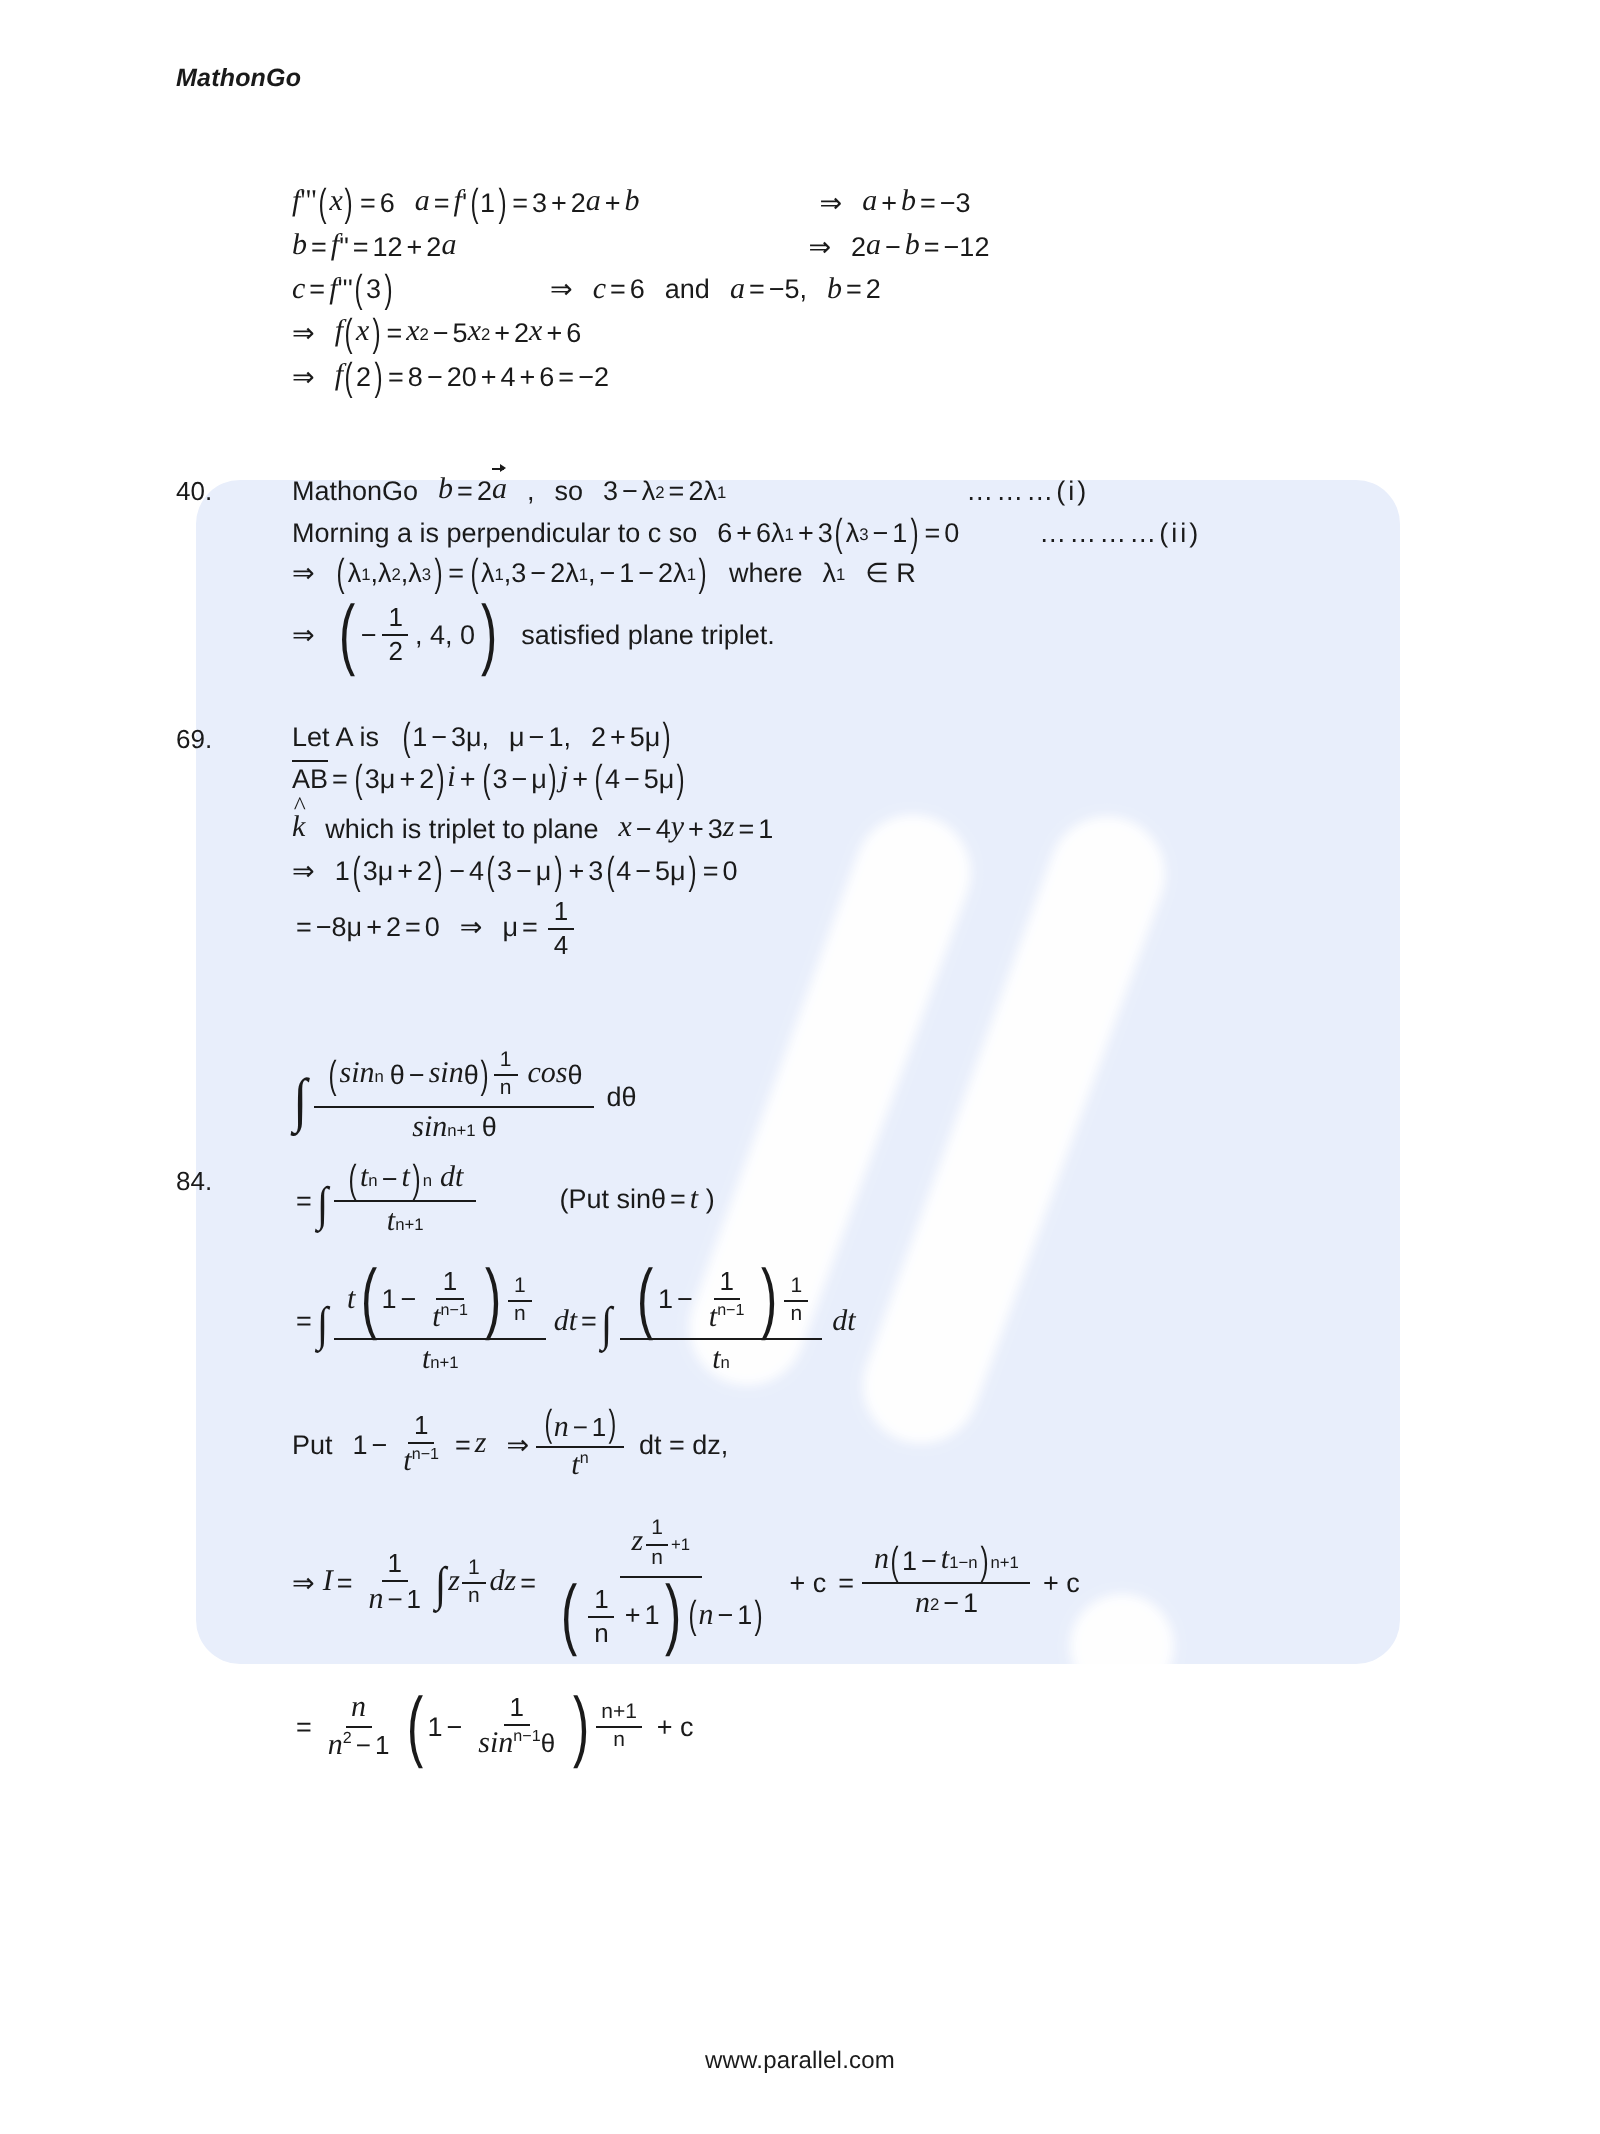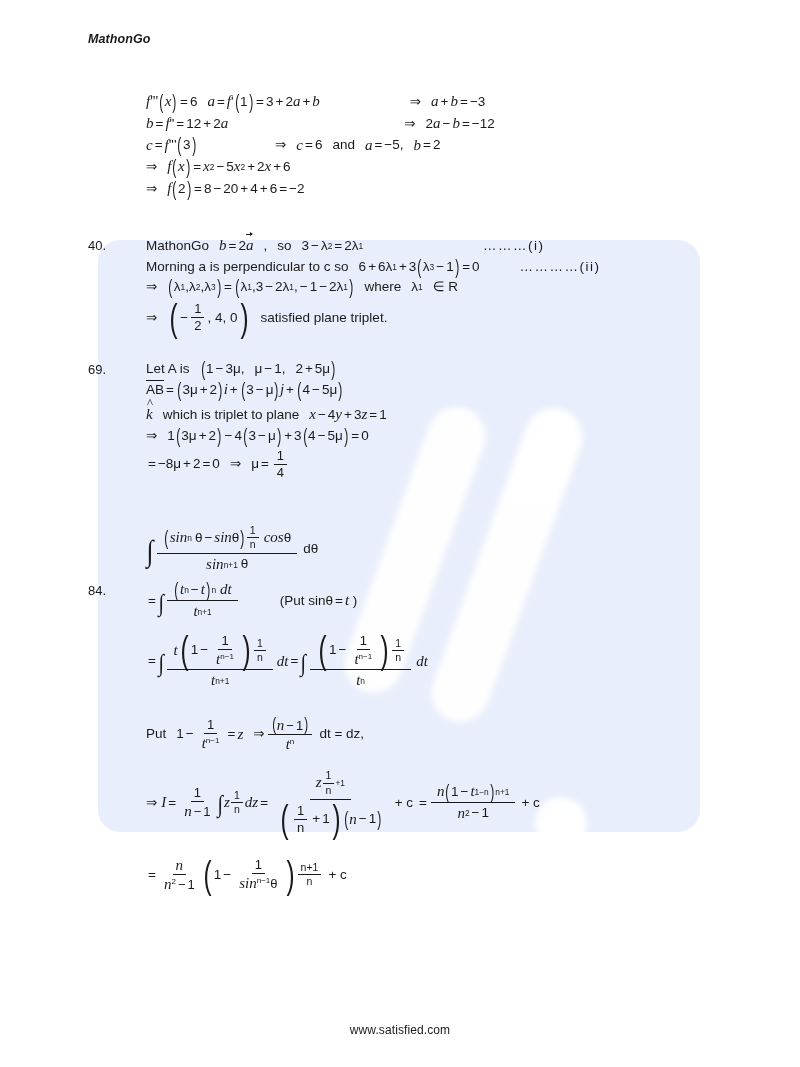--- a/index.html
+++ b/index.html
@@ -526,21 +526,21 @@
                 </span></span>
           </span>
           <span class="dden">
               <span class="it">t</span>
               <span class="sup">n</span>
             </span>
         </span>
         <span class="it" style="margin-left:3px;">dt</span>
       </div>
 
-      <div class="mline tall" style="margin-top:28px;">
+      <div class="mline tall" style="margin-top:16px;">
         <span>Put</span><span class="gap"></span>1<span class="op">−</span><span class="frac">
             <span class="num">1</span>
             <span class="den"><span class="it">t</span><span class="sup">n−1</span></span>
           </span><span class="op">=</span><span class="it">z</span><span class="gap"></span>⇒
         <span class="frac">
             <span class="num"><span class="paren">
                 <span class="pl sm1">(</span>
               </span><span class="it">n</span><span class="op">−</span>1<span class="paren">
                 <span class="pr sm1">)</span>
               </span></span>
@@ -621,14 +621,14 @@
         <span class="gap" style="width:6px;"></span>
           <span>+ c</span>
       </div>
 
     </div>
   </div>
 
 </div>
 
 <div class="page-footer">
-  <span>www.satisfied.com</span>
+  <span>www.parallel.com</span>
 </div>
 
 </body></html>

